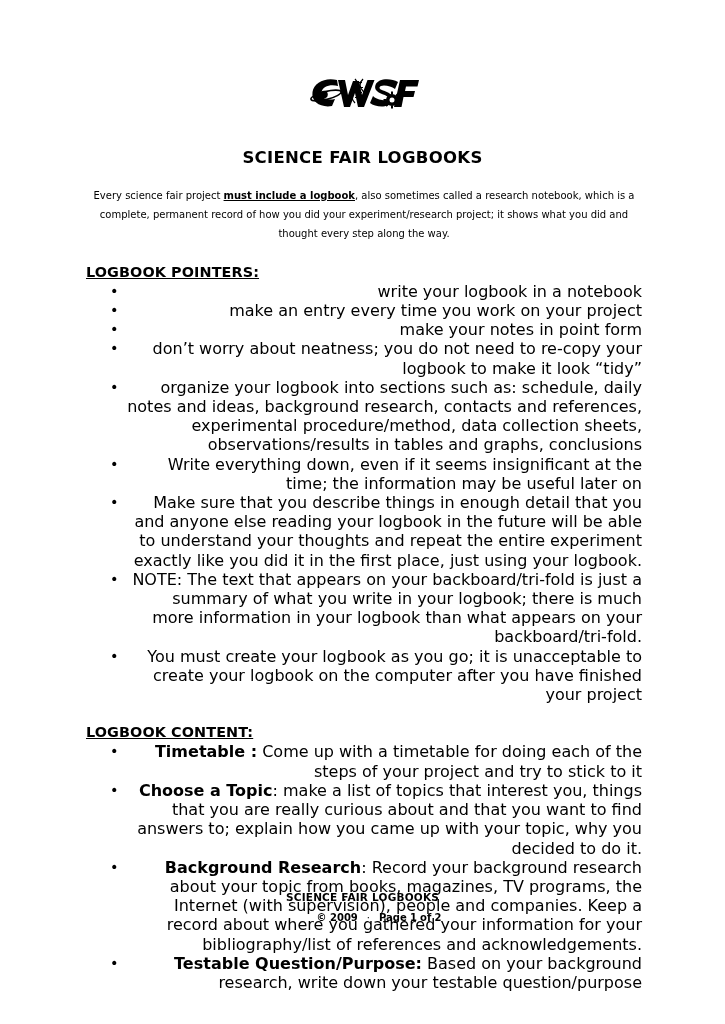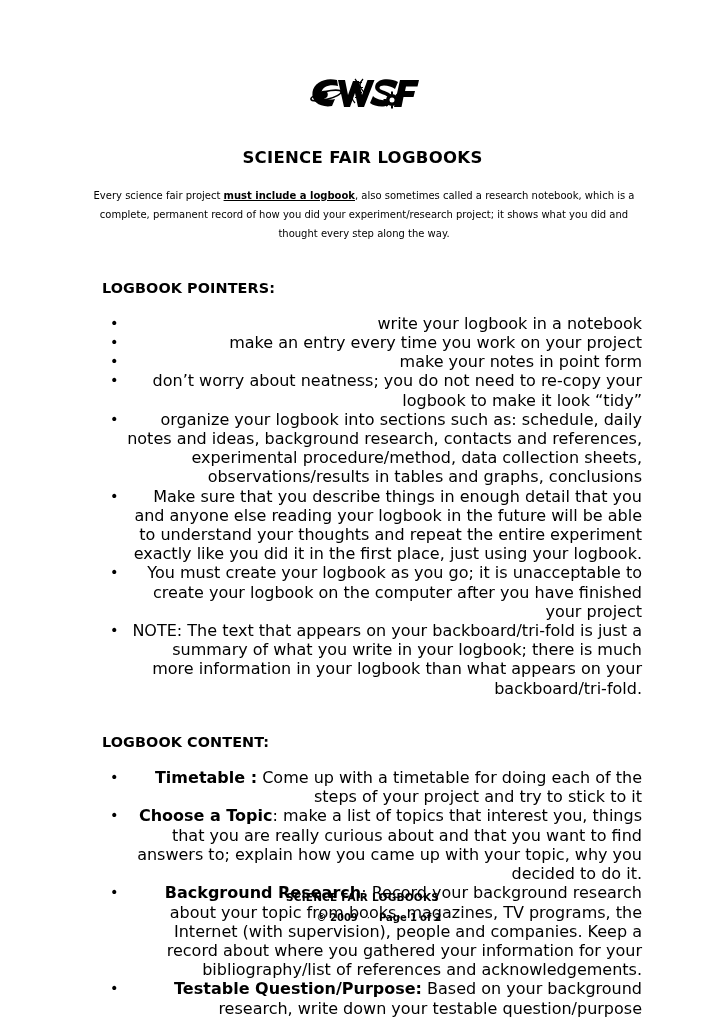--- a/index.html
+++ b/index.html
@@ -64,25 +64,26 @@
     font-size: 10px;
     line-height: 19.2px;
     text-align: center;
   }
   p.intro .u-bold {
     font-weight: bold;
     text-decoration: underline;
   }
 
   h2.section-heading {
-    margin: 16px;
+    margin: 0;
     font-size: 14.4px;
     line-height: 19.2px;
     font-weight: bold;
     letter-spacing: 0.1px;
+    text-decoration: underline;
   }
 
   .gap-before-pointers { height: 19px; }
   .gap-before-content  { height: 19px; }
 
   ul.bullets {
     margin: 0;
     padding: 0;
     list-style: none;
   }
@@ -188,23 +189,24 @@
     <div class="gap-before-pointers"></div>
 
     <h2 class="section-heading">LOGBOOK POINTERS:</h2>
 
     <ul class="bullets">
       <li><span>write your logbook in a notebook</span></li>
       <li><span>make an entry every time you work on your project</span></li>
       <li><span>make your notes in point form</span></li>
       <li><span>don’t worry about neatness; you do not need to re-copy your logbook to make it look “tidy”</span></li>
       <li><span>organize your logbook into sections such as: schedule, daily notes and ideas, background research, contacts and references, experimental procedure/method, data collection sheets, observations/results in tables and graphs, conclusions</span></li>
+      <li><span>Write everything down, even if it seems insignificant at the time; the information may be useful later on</span></li>
       <li><span>Make sure that you describe things in enough detail that you and anyone else reading your logbook in the future will be able to understand your thoughts and repeat the entire experiment exactly like you did it in the first place, just using your logbook.</span></li>
+      <li><span>NOTE: The text that appears on your backboard/tri-fold is just a summary of what you write in your logbook; there is much more information in your logbook than what appears on your backboard/tri-fold.</span></li>
       <li><span>You must create your logbook as you go; it is unacceptable to create your logbook on the computer after you have finished your project</span></li>
-      <li><span>NOTE: The text that appears on your backboard/tri-fold is just a summary of what you write in your logbook; there is much more information in your logbook than what appears on your backboard/tri-fold.</span></li>
     </ul>
 
     <div class="gap-before-content"></div>
 
     <h2 class="section-heading">LOGBOOK CONTENT:</h2>
 
     <ul class="bullets">
       <li><span class="lead">Timetable :</span><span> Come up with a timetable for doing each of the steps of your project and try to stick to it</span></li>
       <li><span class="lead">Choose a Topic</span><span>: make a list of topics that interest you, things that you are really curious about and that you want to find answers to; explain how you came up with your topic, why you decided to do it.</span></li>
       <li><span class="lead">Background Research</span><span>: Record your background research about your topic from books, magazines, TV programs, the Internet (with supervision), people and companies. Keep a record about where you gathered your information for your bibliography/list of references and acknowledgements.</span></li>

